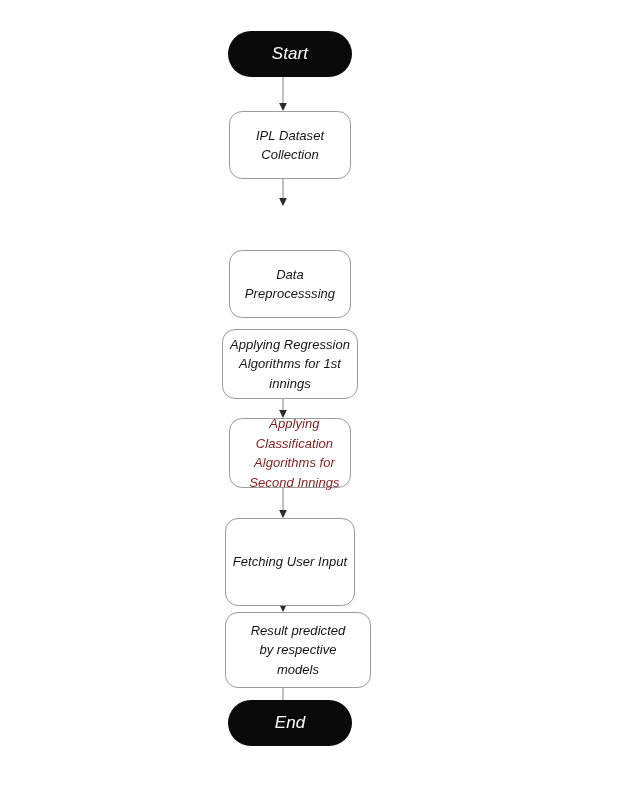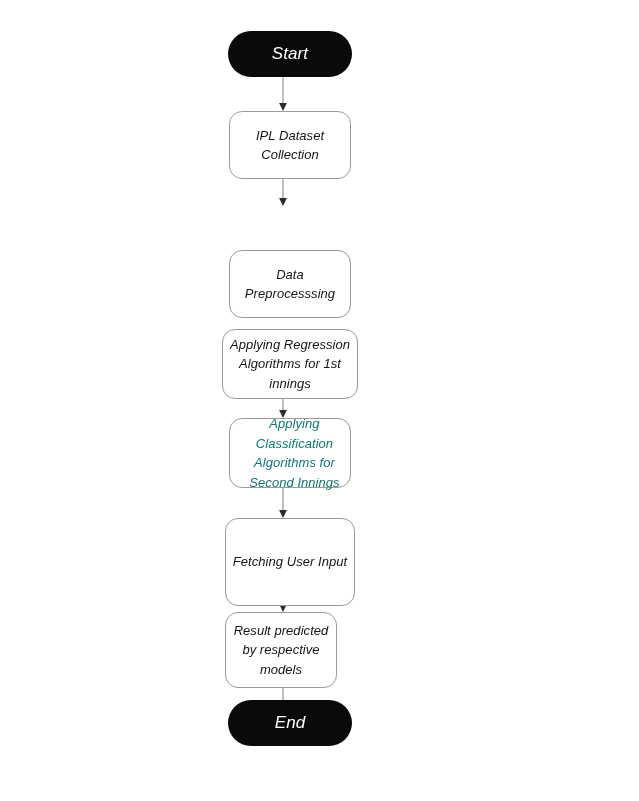--- a/index.html
+++ b/index.html
@@ -117,30 +117,30 @@
     </div>
     <div class="node node-process" style="left: 229px; top: 206px; width: 122px; height: 68px; background: rgb(255, 255, 255); color: rgb(20, 20, 20); border-color: rgb(155, 155, 155); margin-top: 44px;">
       <span class="node-label">Data
 Preprocesssing</span>
     </div>
     <div class="node node-process" style="left: 222px; top: 318px; width: 136px; height: 70px; background: rgb(255, 255, 255); color: rgb(20, 20, 20); border-color: rgb(155, 155, 155); margin-top: 11px;">
       <span class="node-label">Applying Regression
 Algorithms for 1st
 innings</span>
     </div>
-    <div class="node node-process" style="left: 229px; top: 418px; width: 122px; height: 70px; background: rgb(255, 255, 255); color: #0f766e; border-color: rgb(155, 155, 155); padding-left: 9px;">
+    <div class="node node-process" style="left: 229px; top: 418px; width: 122px; height: 70px; background: rgb(255, 255, 255); color: #7f1d1d; border-color: rgb(155, 155, 155); padding-left: 9px;">
       <span class="node-label">Applying
 Classification
 Algorithms for
 Second Innings</span>
     </div>
     <div class="node node-process" style="left: 225px; top: 518px; width: 130px; height: 88px; background: rgb(255, 255, 255); color: rgb(20, 20, 20); border-color: rgb(155, 155, 155);">
       <span class="node-label">Fetching User Input</span>
     </div>
-    <div class="node node-process" style="left: 225px; top: 612px; width: 112px; height: 76px; background: rgb(255, 255, 255); color: rgb(20, 20, 20); border-color: rgb(155, 155, 155);">
+    <div class="node node-process" style="left: 225px; top: 612px; width: 146px; height: 76px; background: rgb(255, 255, 255); color: rgb(20, 20, 20); border-color: rgb(155, 155, 155);">
       <span class="node-label">Result predicted
 by respective
 models</span>
     </div>
     <div class="node node-terminal" style="left: 228px; top: 700px; width: 124px; height: 46px; background: rgb(10, 10, 10); color: rgb(255, 255, 255);">
       <span class="node-label">End</span>
     </div>
   </div>
 
 </body></html>

